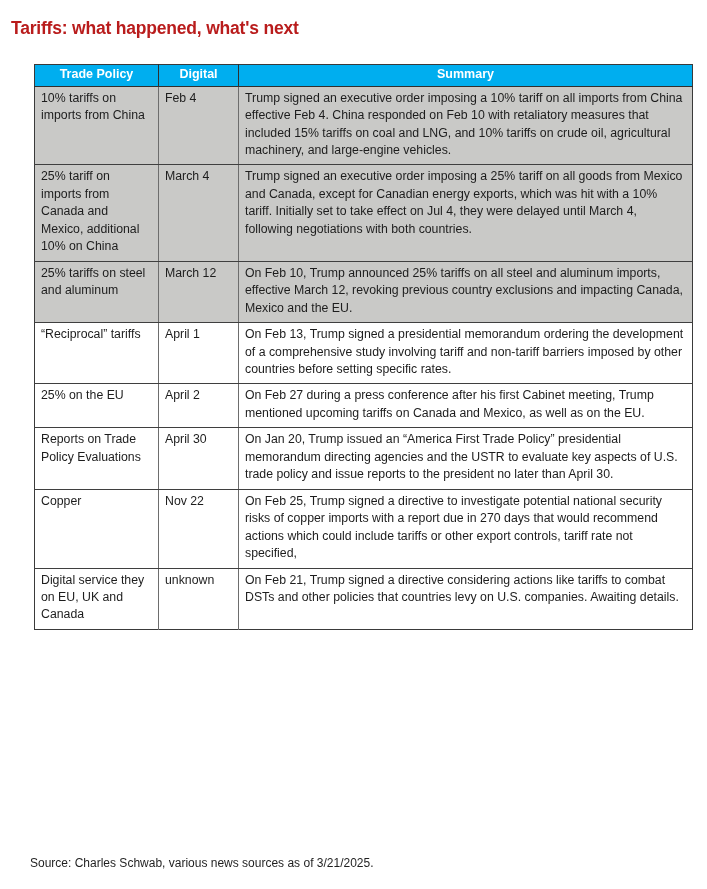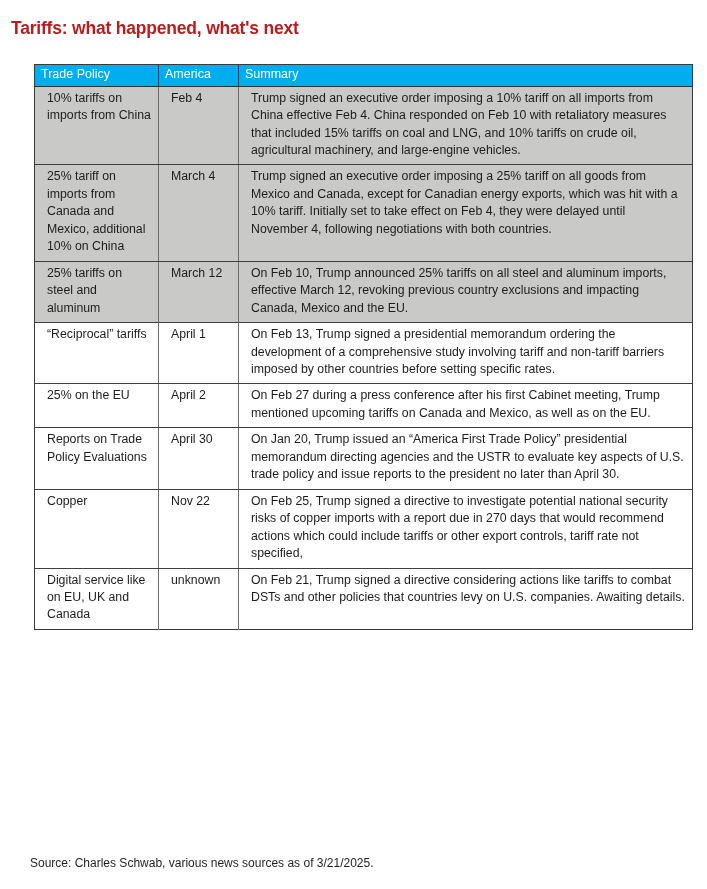--- a/index.html
+++ b/index.html
@@ -38,35 +38,35 @@
     width: 658px;
     border: 1px solid #3a3a3a;
   }
   table.tariff-table col.c-policy   { width: 124px; }
   table.tariff-table col.c-deadline { width: 80px; }
   table.tariff-table col.c-summary  { width: 454px; }
 
   thead th {
     background: #00AEEF;
     color: #ffffff;
-    text-align: left;
+    text-align: center;
     font-size: 12.5px;
-    font-weight: normal;
+    font-weight: bold;
     padding: 2px 6px 3px 6px;
     border-right: 1px solid #2f2f2f;
     border-bottom: 1px solid #2f2f2f;
     vertical-align: top;
     line-height: 1.25;
   }
   thead th:last-child { border-right: none; }
 
   tbody td {
     font-size: 12.3px;
     line-height: 1.42;
-    padding: 3px 7px 5px 12px;
+    padding: 3px 7px 5px 6px;
     border-right: 1px solid #6d6d6d;
     border-bottom: 1px solid #3f3f3f;
     vertical-align: top;
     color: #1d1d1d;
   }
   tbody td:last-child { border-right: none; }
   tbody tr:last-child td { border-bottom: none; }
 
   tbody tr.shaded td { background: #c9c9c7; }
   tbody tr.plain  td { background: #ffffff; margin-left: 45px; }
@@ -88,34 +88,34 @@
 <div id="tariff-table-wrap">
   <table class="tariff-table">
     <colgroup>
       <col class="c-policy">
       <col class="c-deadline">
       <col class="c-summary">
     </colgroup>
     <thead>
       <tr>
         <th>Trade Policy</th>
-        <th>America</th>
+        <th>Digital</th>
         <th>Summary</th>
       </tr>
     </thead>
     <tbody id="table-body">
         <tr class="shaded">
           <td>10% tariffs on imports from China</td>
           <td>Feb 4</td>
           <td>Trump signed an executive order imposing a 10% tariff on all imports from China effective Feb 4. China responded on Feb 10 with retaliatory measures that included 15% tariffs on coal and LNG, and 10% tariffs on crude oil, agricultural machinery, and large-engine vehicles.</td>
         </tr>
         <tr class="shaded">
           <td>25% tariff on imports from Canada and Mexico, additional 10% on China</td>
           <td>March 4</td>
-          <td>Trump signed an executive order imposing a 25% tariff on all goods from Mexico and Canada, except for Canadian energy exports, which was hit with a 10% tariff. Initially set to take effect on Feb 4, they were delayed until November 4, following negotiations with both countries.</td>
+          <td>Trump signed an executive order imposing a 25% tariff on all goods from Mexico and Canada, except for Canadian energy exports, which was hit with a 10% tariff. Initially set to take effect on Jul 4, they were delayed until March 4, following negotiations with both countries.</td>
         </tr>
         <tr class="shaded">
           <td>25% tariffs on steel and aluminum</td>
           <td>March 12</td>
           <td>On Feb 10, Trump announced 25% tariffs on all steel and aluminum imports, effective March 12, revoking previous country exclusions and impacting Canada, Mexico and the EU.</td>
         </tr>
         <tr class="plain">
           <td>“Reciprocal” tariffs</td>
           <td>April 1</td>
           <td>On Feb 13, Trump signed a presidential memorandum ordering the development of a comprehensive study involving tariff and non-tariff barriers imposed by other countries before setting specific rates.</td>
@@ -129,21 +129,21 @@
           <td>Reports on Trade Policy Evaluations</td>
           <td>April 30</td>
           <td>On Jan 20, Trump issued an “America First Trade Policy” presidential memorandum directing agencies and the USTR to evaluate key aspects of U.S. trade policy and issue reports to the president no later than April 30.</td>
         </tr>
         <tr class="plain">
           <td>Copper</td>
           <td>Nov 22</td>
           <td>On Feb 25, Trump signed a directive to investigate potential national security risks of copper imports with a report due in 270 days that would recommend actions which could include tariffs or other export controls, tariff rate not specified,</td>
         </tr>
         <tr class="plain">
-          <td>Digital service like on EU, UK and Canada</td>
+          <td>Digital service they on EU, UK and Canada</td>
           <td>unknown</td>
           <td>On Feb 21, Trump signed a directive considering actions like tariffs to combat DSTs and other policies that countries levy on U.S. companies. Awaiting details.</td>
         </tr>
       </tbody>
   </table>
 </div>
 
 <div id="source-note">Source: Charles Schwab, various news sources as of 3/21/2025.</div>
 
 </body></html>

